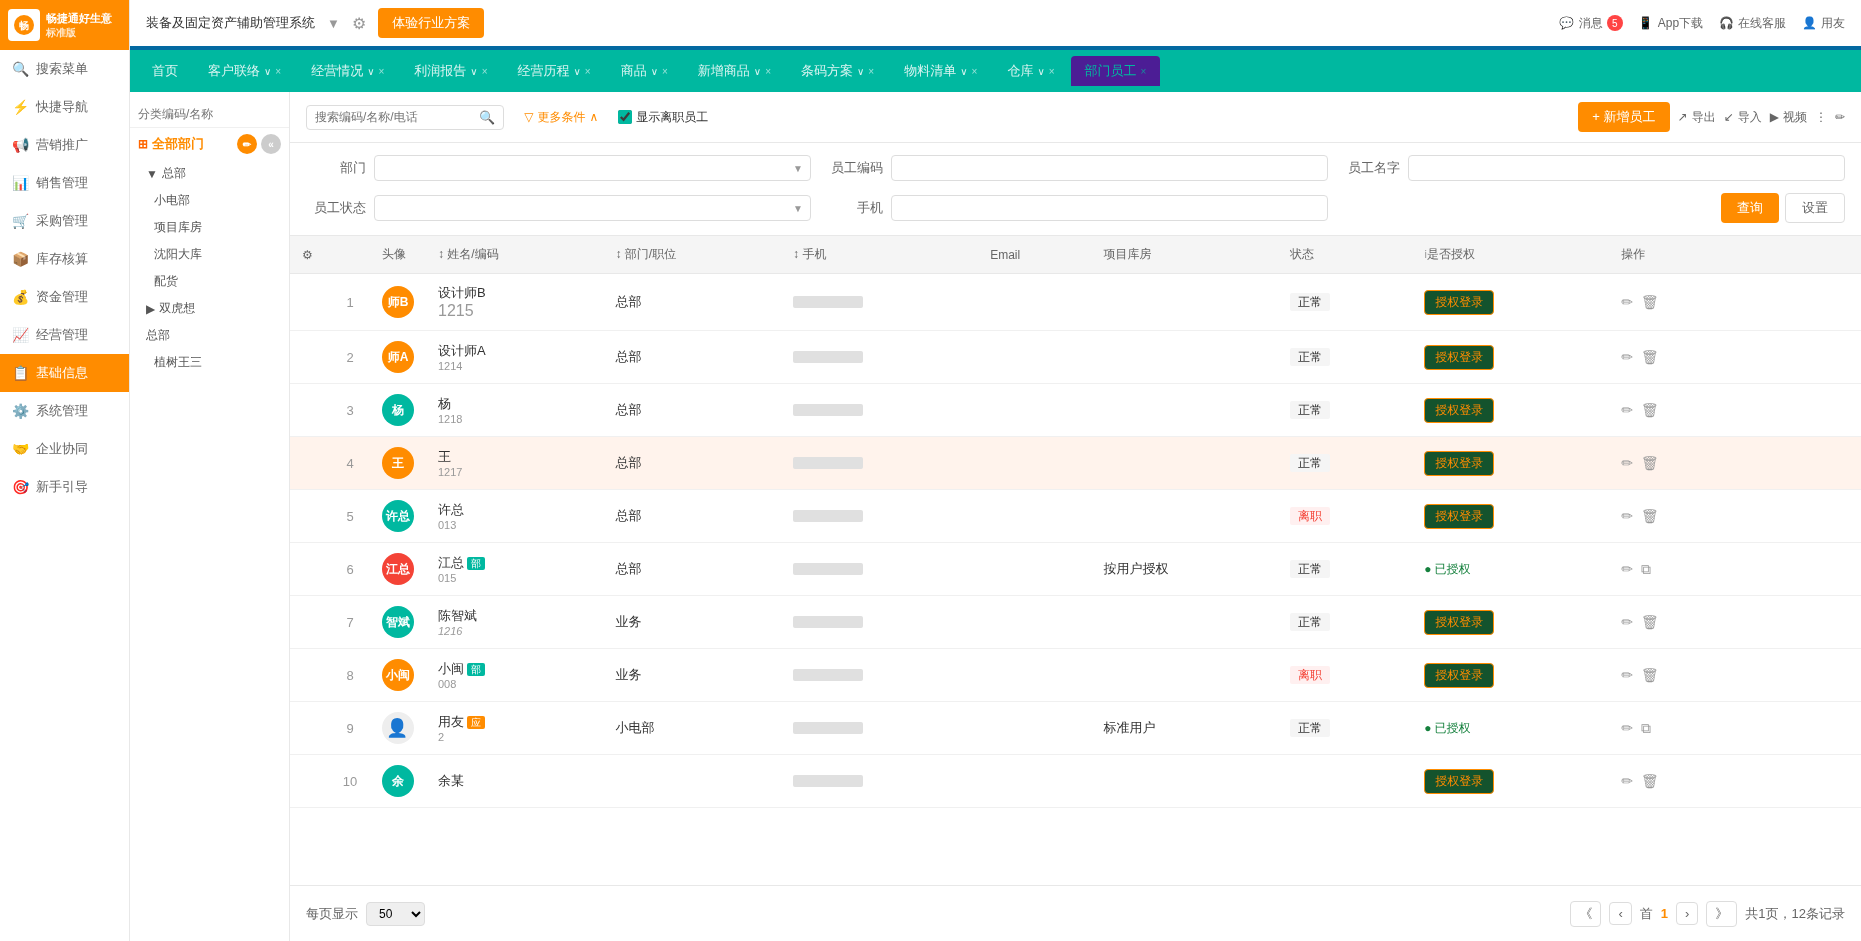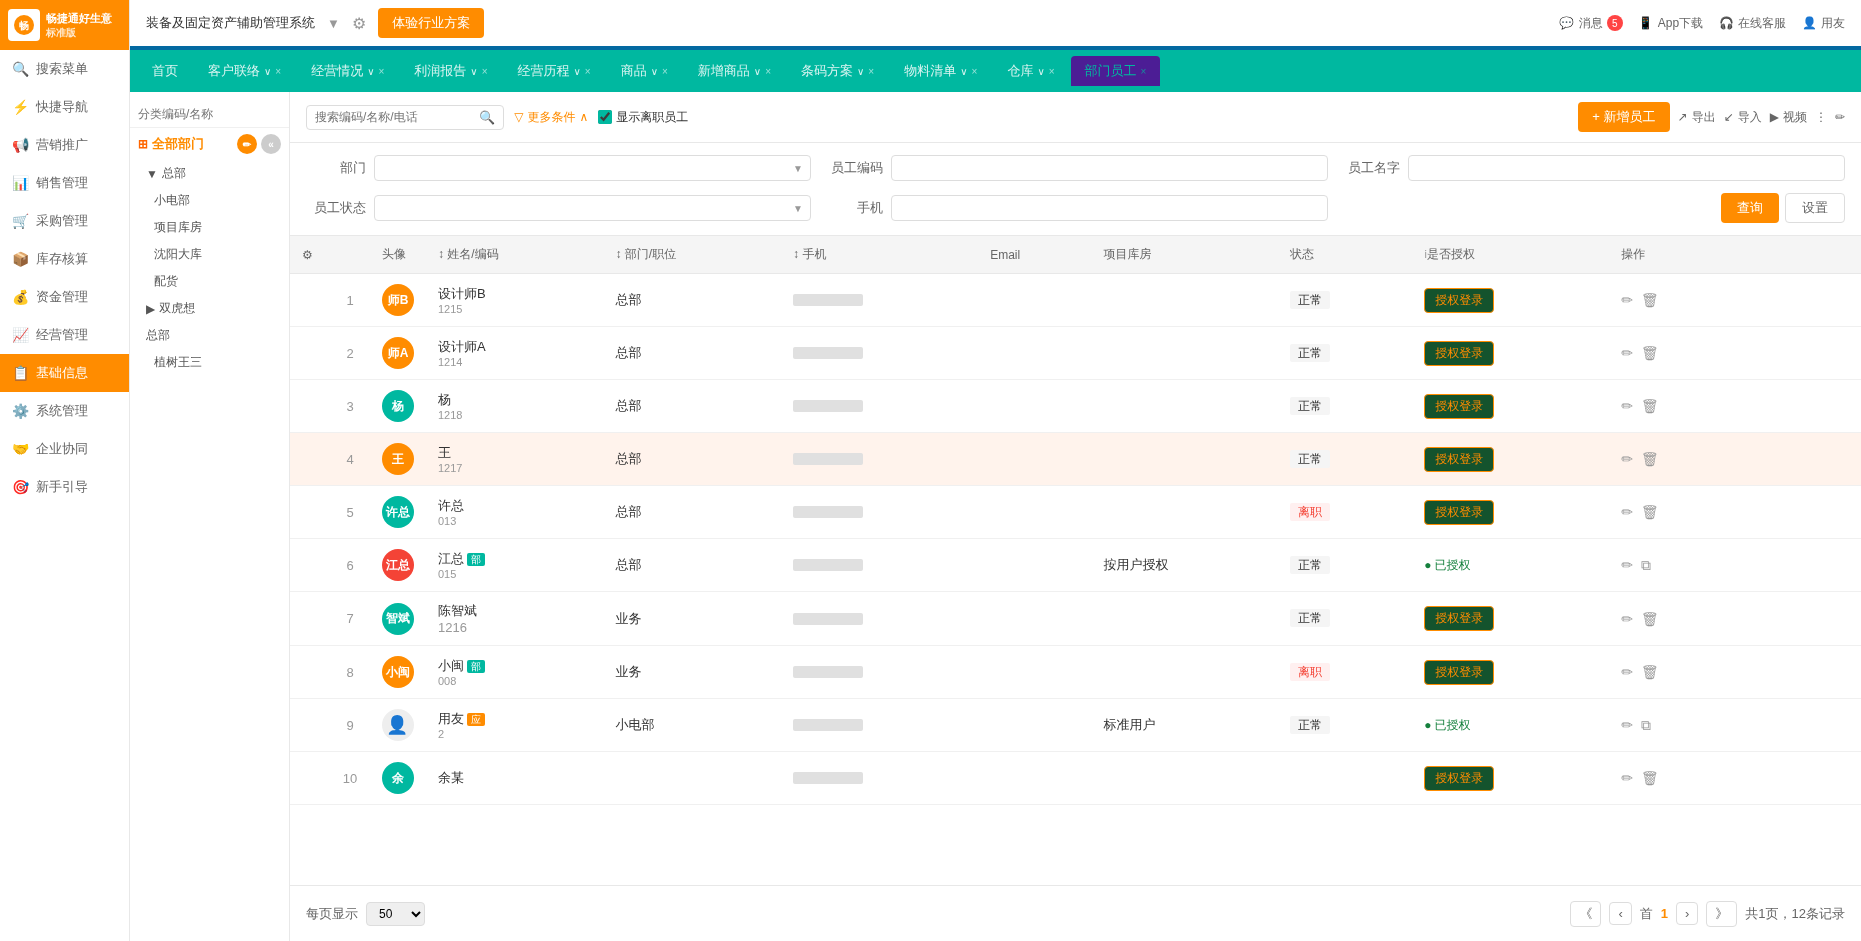--- a/index.html
+++ b/index.html
@@ -43,21 +43,21 @@
     .tree-header-icons { display: flex; gap: 4px; margin-left: auto; }
     .tree-icon-btn { width: 20px; height: 20px; border-radius: 50%; background: #ff8c00; color: white; display: flex; align-items: center; justify-content: center; font-size: 10px; cursor: pointer; }
     .tree-icon-btn.gray { background: #ccc; }
     .tree-node { padding: 5px 8px 5px 16px; font-size: 12px; color: #555; cursor: pointer; display: flex; align-items: center; gap: 4px; }
     .tree-node-indent1 { padding-left: 24px; }
 
     
     .right-panel { flex: 1; display: flex; flex-direction: column; overflow: hidden; }
 
     
-    .toolbar { padding: 10px 16px; background: white; border-bottom: 1px solid #e8e8e8; display: flex; align-items: center; gap: 10px; flex-wrap: wrap; }
+    .toolbar { padding: 10px 16px; background: white; border-bottom: 1px solid #e8e8e8; display: flex; align-items: center; gap: 20px; flex-wrap: wrap; }
     .toolbar-search { display: flex; align-items: center; border: 1px solid #ddd; border-radius: 4px; padding: 4px 8px; gap: 4px; }
     .toolbar-search input { border: none; outline: none; font-size: 12px; width: 160px; color: #666; }
     .toolbar-filter { display: flex; align-items: center; gap: 4px; color: #ff8c00; cursor: pointer; font-size: 12px; }
     .toolbar-checkbox { display: flex; align-items: center; gap: 4px; font-size: 12px; color: #333; }
     .toolbar-right { margin-left: auto; display: flex; align-items: center; gap: 8px; }
     .btn-primary { background: #ff8c00; color: white; border: none; padding: 6px 14px; border-radius: 4px; cursor: pointer; font-size: 13px; white-space: nowrap; }
     .btn-action { display: flex; align-items: center; gap: 4px; color: #666; font-size: 12px; cursor: pointer; }
 
     
     .filter-row { padding: 12px 16px; background: white; border-bottom: 1px solid #e8e8e8; display: grid; grid-template-columns: 1fr 1fr 1fr; gap: 12px; align-items: center; position: relative; }
@@ -405,21 +405,21 @@
           <tbody id="table-body">
 
             <tr>
               <td></td>
               <td class="row-num">1</td>
               <td>
                 <div class="avatar orange">师B</div>
               </td>
               <td>
                 <div>设计师B</div>
-                <div style="color:#999;font-size:11px;">1215</div>
+                <div style="color:#999;font-size:16px;">1215</div>
               </td>
               <td>总部</td>
               <td>
                   <div class="mask"></div>
                 </td>
               <td></td>
               <td></td>
               <td><span class="status-normal">正常</span></td>
               <td><button class="btn-auth">授权登录</button></td>
               <td>
@@ -565,21 +565,21 @@
             </tr>
 
             <tr>
               <td></td>
               <td class="row-num">7</td>
               <td>
                 <div class="avatar teal">智斌</div>
               </td>
               <td>
                 <div>陈智斌</div>
-                <div style="color:#999;font-size:13px;">1216</div>
+                <div style="color:#999;font-size:11px;font-style:italic;">1216</div>
               </td>
               <td>业务</td>
               <td>
                   <div class="mask"></div>
                 </td>
               <td></td>
               <td></td>
               <td><span class="status-normal">正常</span></td>
               <td><button class="btn-auth">授权登录</button></td>
               <td>

